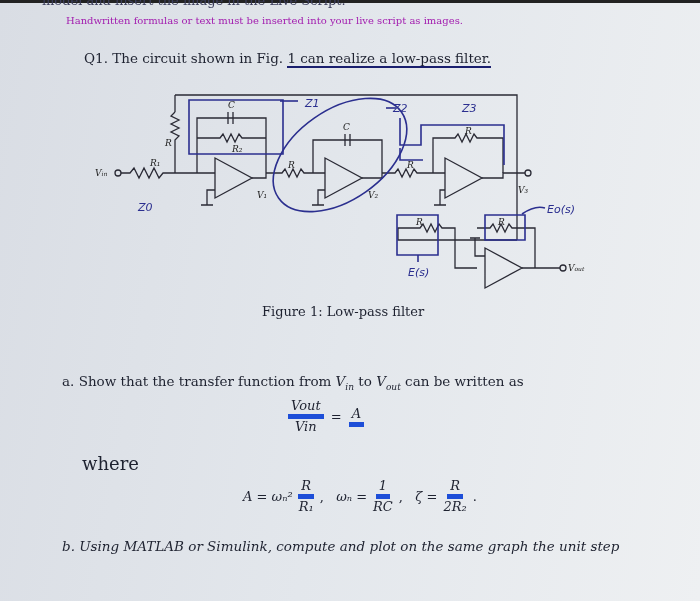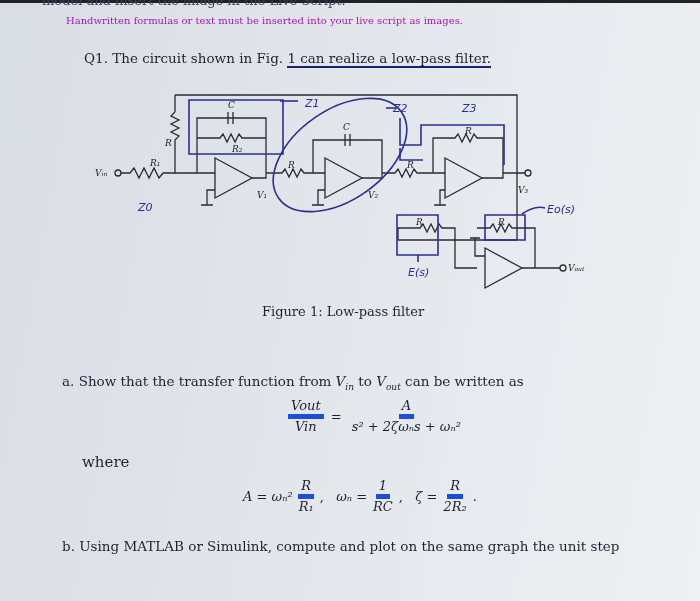--- a/index.html
+++ b/index.html
@@ -10,22 +10,22 @@
     color: #1e2230;
   }
   .topline { position: absolute; left: 0; top: 0; width: 700px; height: 3px; background: #222; }
   .abs { position: absolute; white-space: nowrap; }
   .cut { top: -7px; left: 42px; font-size: 13px; color: #3c3e5c; }
   .instr { top: 15px; left: 66px; font-size: 10px; color: #a21caf; }
   .q1 { top: 50px; left: 84px; font-size: 13.5px; }
   .q1 .ul { border-bottom: 2px solid #1a1f6e; }
   .caption { top: 304px; left: 262px; font-size: 13px; }
   .pa { top: 373px; left: 62px; font-size: 13.5px; }
-  .where { top: 453px; left: 82px; font-size: 15px; }
-  .pb { top: 537px; left: 62px; font-size: 13.5px; line-height: 19px; }
+  .where { top: 453px; left: 82px; font-size: 18px; }
+  .pb { top: 537px; left: 62px; font-size: 13.5px; line-height: 19px; font-style: italic; }
   i { font-style: italic; }
   sub, sup { font-size: 9px; }
   .frac { display: inline-flex; flex-direction: column; align-items: center; vertical-align: middle; margin: 0 3px; }
   .frac .num { border-bottom: 5px solid #1d4ed8; padding: 0 3px; line-height: 16px; }
   .frac .den { padding: 0 3px; line-height: 16px; }
   .eq1 { top: 398px; left: 285px; font-size: 13px; display: flex; align-items: center; }
   .eq2 { top: 478px; left: 243px; font-size: 13px; display: flex; align-items: center; }
   svg.circuit { position: absolute; left: 0; top: 0; }
 </style>
 </head>
@@ -133,21 +133,20 @@
 </div>
 
 <div class="abs eq1">
   <span class="frac">
       <i class="num">Vout</i>
       <i class="den">Vin</i>
     </span>
   <span>&nbsp;=&nbsp;</span>
   <span class="frac">
       <i class="num">A</i>
-      <i class="den">s² + 2ζωₙs + ωₙ²</i>
     </span>
 </div>
 
 <div class="abs where">where</div>
 
 <div class="abs eq2">
   <i>A = ωₙ²</i>
   <span class="frac">
       <i class="num">R</i>
       <i class="den">R₁</i>

